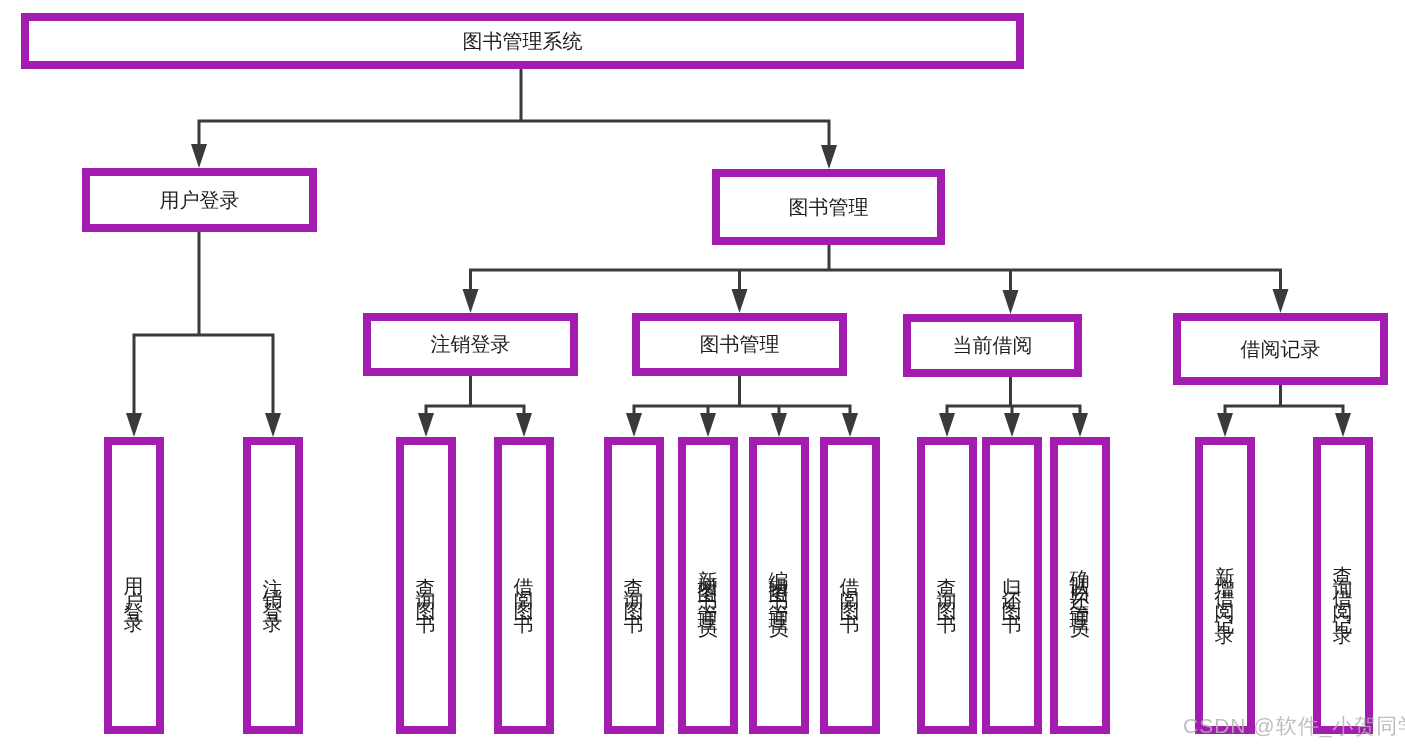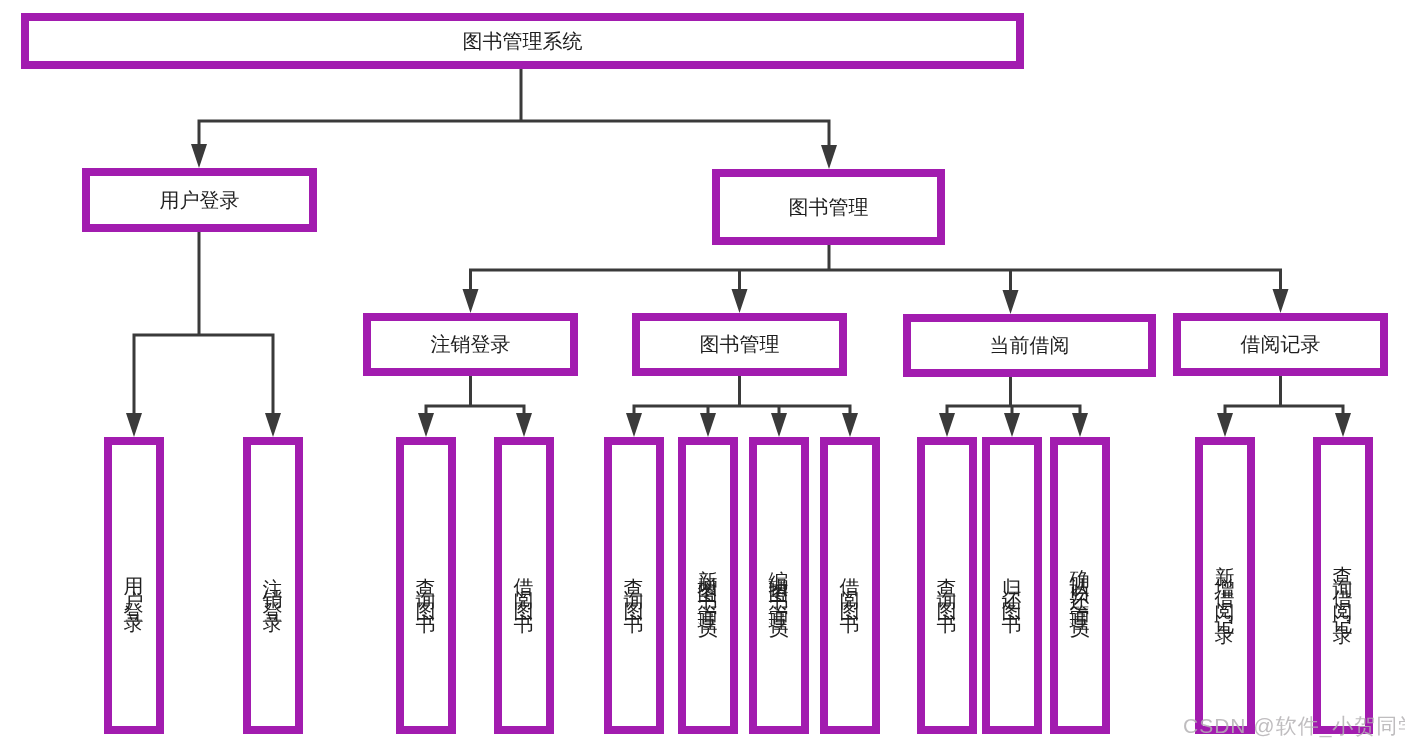--- a/index.html
+++ b/index.html
@@ -89,24 +89,24 @@
   <div class="box" style="left:712px;top:169px;width:233px;height:76px">
     <span class="lbl">图书管理</span>
   </div>
 
   <div class="box" style="left:363px;top:313px;width:215px;height:63px">
     <span class="lbl">注销登录</span>
   </div>
   <div class="box" style="left:632px;top:313px;width:215px;height:63px">
     <span class="lbl">图书管理</span>
   </div>
-  <div class="box" style="left:903px;top:314px;width:253px;height:63px">
+  <div class="box" style="left:903px;top:314px;width:179px;height:63px">
     <span class="lbl">当前借阅</span>
   </div>
-  <div class="box" style="left:1173px;top:313px;width:215px;height:63px">
+  <div class="box" style="left:1173px;top:313px;width:215px;height:72px">
     <span class="lbl">借阅记录</span>
   </div>
 
   <div class="box vbox" style="left:104px">
     <span class="lbl">用户登录</span>
   </div>
   <div class="box vbox" style="left:243px">
     <span class="lbl">注销登录</span>
   </div>
 

